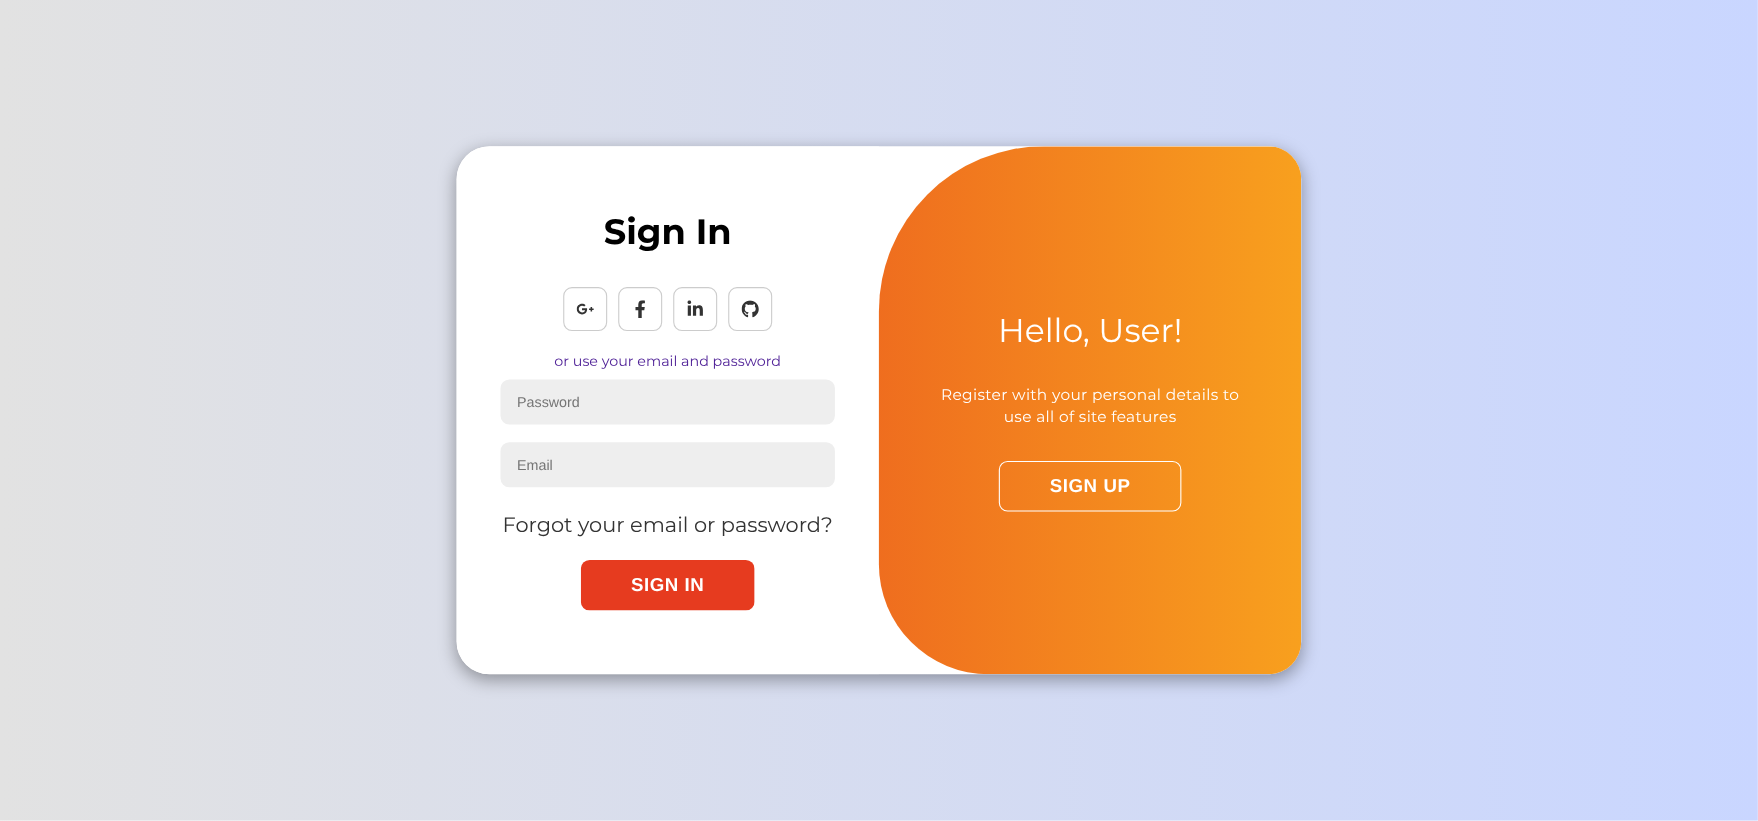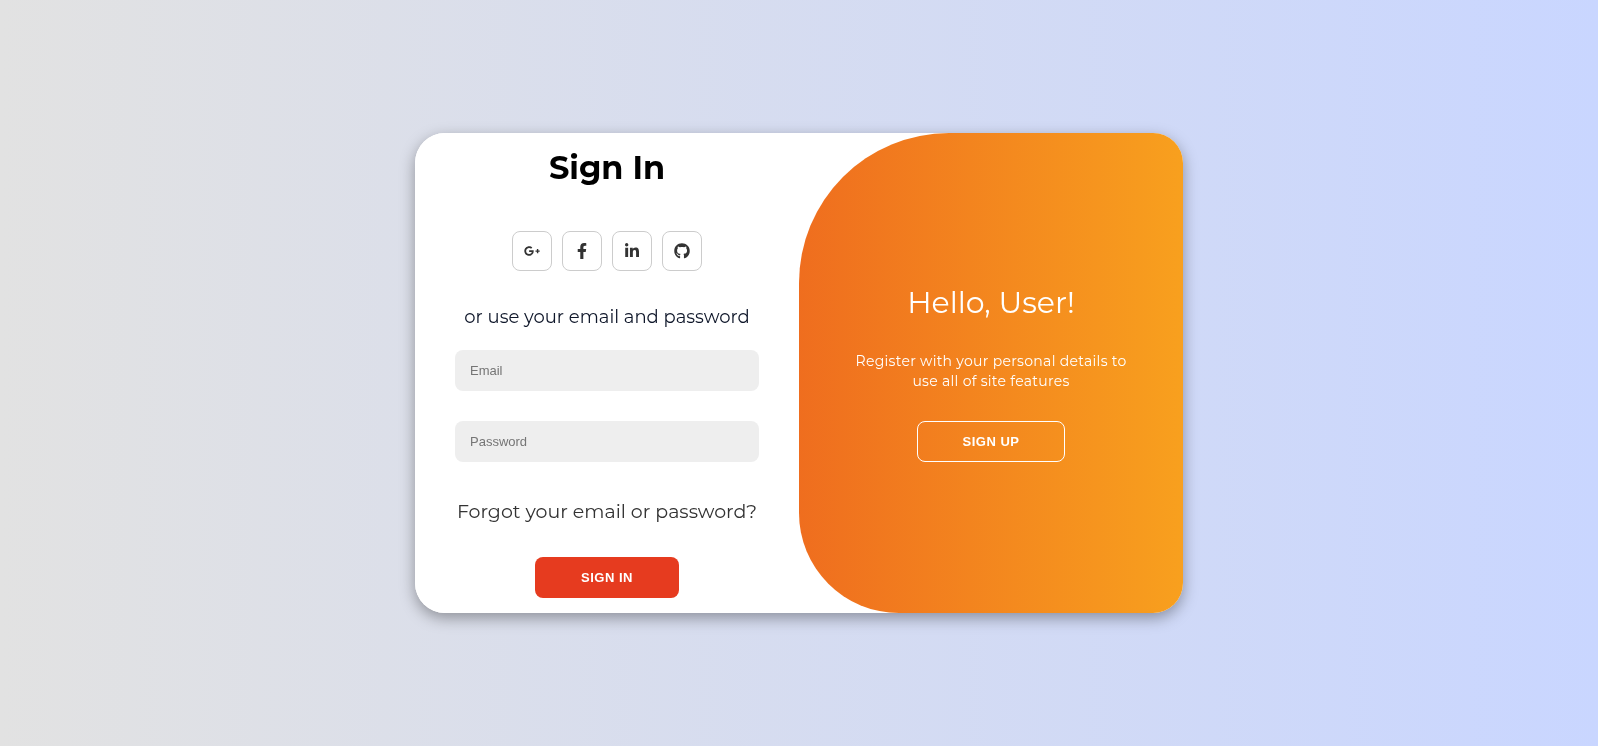--- a/index.html
+++ b/index.html
@@ -31,21 +31,21 @@
 }
 .sign-in {
   left: 0;
   width: 50%;
   z-index: 2;
 }
 form {
   background: #fff;
   display: flex;
   align-items: center;
-  justify-content: space-between;
+  justify-content: center;
   flex-direction: column;
   padding: 15px 40px;
   height: 100%;
 }
 h1 {
   font-weight: 700;
   font-size: 32px;
   margin-bottom: 10px;
 }
 .social-icons {
@@ -60,43 +60,43 @@
   justify-content: center;
   align-items: center;
   width: 40px;
   height: 40px;
   cursor: pointer;
   color: #333;
   text-decoration: none;
 }
 .icon svg { width: 16px; height: 16px; fill: #333; }
 span {
-  font-size: 18px;
-  color: #0f172a;
+  font-size: 13px;
+  color: #4c1d95;
 }
 input {
   background: #eee;
   border: none;
   margin: 8px 0;
   padding: 13px 15px;
   font-size: 13px;
   border-radius: 8px;
   width: 100%;
   outline: none;
 }
 a.forgot {
   color: #333;
   font-size: 19px;
   text-decoration: none;
   margin: 15px 0 10px;
 }
 button {
   background: #e63b1f;
   color: #fff;
-  font-size: 13px;
+  font-size: 17px;
   padding: 12px 45px;
   border: 1px solid transparent;
   border-radius: 8px;
   font-weight: 600;
   letter-spacing: 0.5px;
   text-transform: uppercase;
   margin-top: 10px;
   cursor: pointer;
 }
 .toggle-container {
@@ -173,22 +173,22 @@
               <path d="M100.28 448H7.4V148.9h92.88zM53.79 108.1C24.09 108.1 0 83.5 0 53.8a53.79 53.79 0 0 1 107.58 0c0 29.7-24.1 54.3-53.79 54.3zM447.9 448h-92.68V302.4c0-34.7-.7-79.2-48.29-79.2-48.29 0-55.69 37.7-55.69 76.7V448h-92.78V148.9h89.08v40.8h1.3c12.4-23.5 42.69-48.3 87.88-48.3 94 0 111.28 61.9 111.28 142.3V448z"></path>
             </svg>
         </a>
         <a class="icon">
           <svg viewBox="0 0 496 512">
               <path d="M165.9 397.4c0 2-2.3 3.6-5.2 3.6-3.3.3-5.6-1.3-5.6-3.6 0-2 2.3-3.6 5.2-3.6 3-.3 5.6 1.3 5.6 3.6zm-31.1-4.5c-.7 2 1.3 4.3 4.3 4.9 2.6 1 5.6 0 6.2-2s-1.3-4.3-4.3-5.2c-2.6-.7-5.5.3-6.2 2.3zm44.2-1.7c-2.9.7-4.9 2.6-4.6 4.9.3 2 2.9 3.3 5.9 2.6 2.9-.7 4.9-2.6 4.6-4.6-.3-1.9-3-3.2-5.9-2.9zM244.8 8C106.1 8 0 113.3 0 252c0 110.9 69.8 205.8 169.5 239.2 12.8 2.3 17.3-5.6 17.3-12.1 0-6.2-.3-40.4-.3-61.4 0 0-70 15-84.7-29.8 0 0-11.4-29.1-27.8-36.6 0 0-22.9-15.7 1.6-15.4 0 0 24.9 2 38.6 25.8 21.9 38.6 58.6 27.5 72.9 20.9 2.3-16 8.8-27.1 16-33.7-55.9-6.2-112.3-14.3-112.3-110.5 0-27.5 7.6-41.3 23.6-58.9-2.6-6.5-11.1-33.3 2.6-67.9 20.9-6.5 69 27 69 27 20-5.6 41.5-8.5 62.8-8.5s42.8 2.9 62.8 8.5c0 0 48.1-33.6 69-27 13.7 34.7 5.2 61.4 2.6 67.9 16 17.7 25.8 31.5 25.8 58.9 0 96.5-58.9 104.2-114.8 110.5 9.2 7.9 17 22.9 17 46.4 0 33.7-.3 75.4-.3 83.6 0 6.5 4.6 14.4 17.3 12.1C428.2 457.8 496 362.9 496 252 496 113.3 383.5 8 244.8 8z"></path>
             </svg>
         </a>
       </div>
       <span>or use your email and password</span>
+      <input type="password" placeholder="Password" style="">
       <input type="email" placeholder="Email" style="">
-      <input type="password" placeholder="Password" style="">
       <a href="#" class="forgot">Forgot your email or password?</a>
       <button type="button">Sign In</button>
     </form>
   </div>
   <div class="toggle-container">
     <div class="toggle">
       <div class="toggle-panel toggle-right">
         <h1>Hello, User!</h1>
         <p>Register with your personal details to use all of site features</p>
         <button type="button" class="hidden">Sign Up</button>

